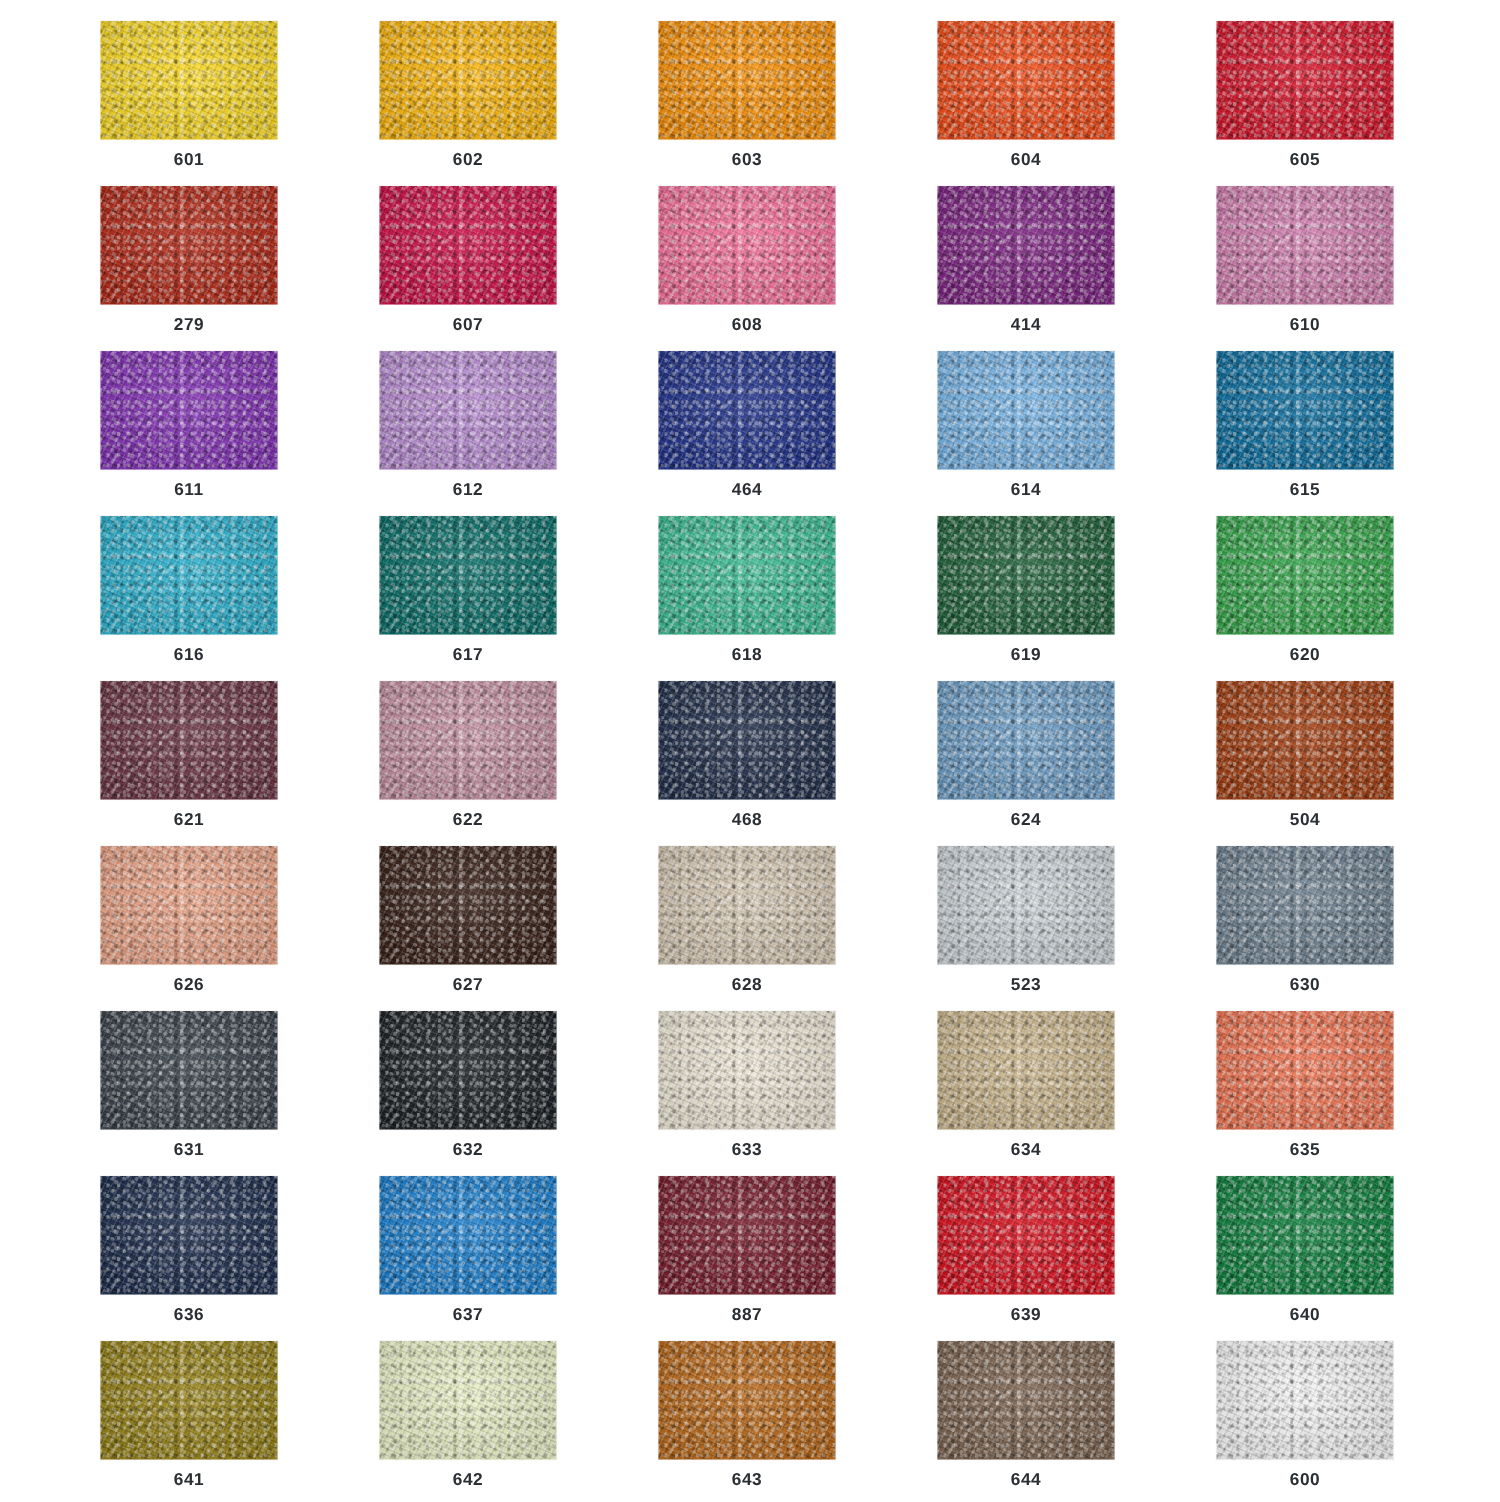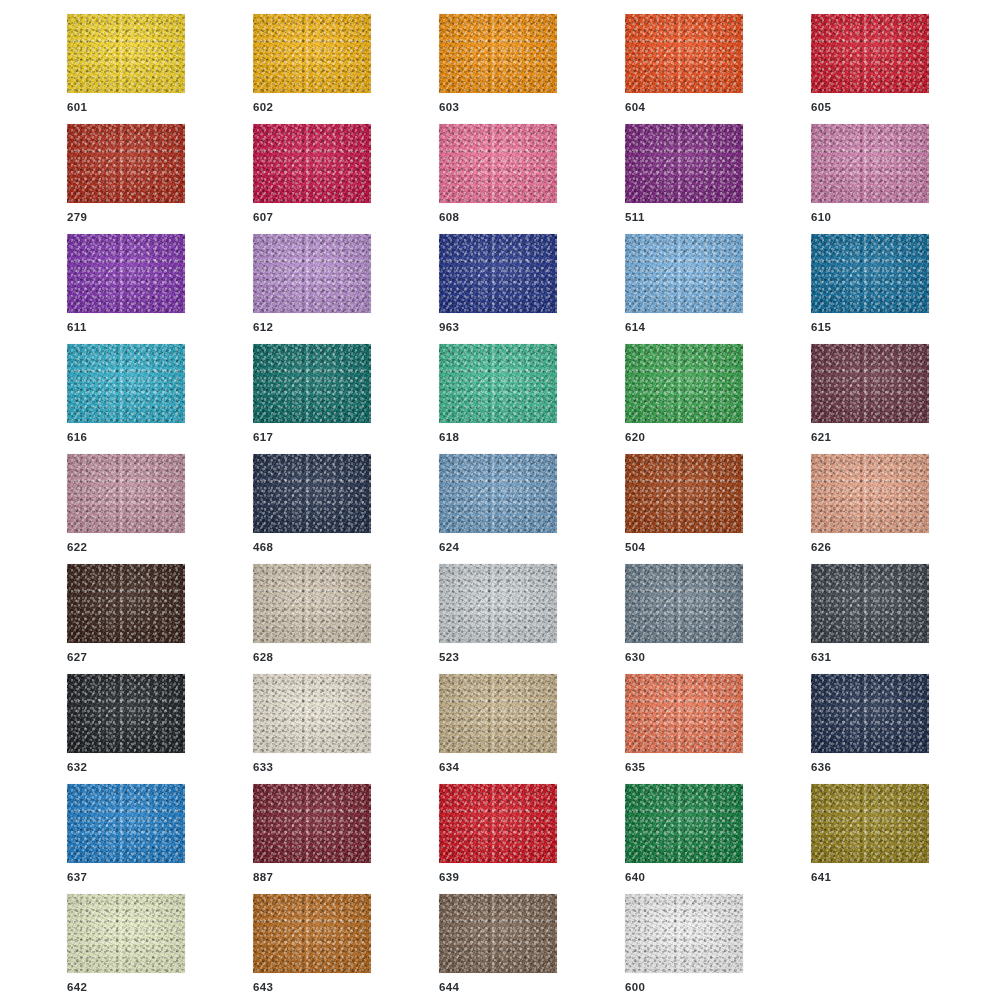--- a/index.html
+++ b/index.html
@@ -81,21 +81,21 @@
       repeating-linear-gradient(23deg, rgba(0,0,0,0.09) 0 1px, rgba(255,255,255,0.08) 1px 2px, transparent 2px 4px),
       radial-gradient(ellipse at 50% 42%, rgba(255,255,255,0.12), rgba(0,0,0,0.10) 85%);
     pointer-events: none;
   }
 
   .swatch-label {
     position: absolute;
     left: 0;
     top: 86px;
     width: 118px;
-    text-align: left;
+    text-align: center;
     font-family: "Liberation Sans", sans-serif;
     font-size: 11.5px;
     font-weight: bold;
     letter-spacing: 0.4px;
     color: #2b2f33;
     line-height: 14px;
   }
 </style>
 </head>
 <body>
@@ -129,37 +129,37 @@
       <div class="swatch-cell">
         <div class="swatch-chip" style="background-color: rgb(204, 17, 71); background-position: 8px 1px;"></div>
         <div class="swatch-label">607</div>
       </div>
       <div class="swatch-cell">
         <div class="swatch-chip" style="background-color: rgb(243, 111, 154); background-position: 15px 12px;"></div>
         <div class="swatch-label">608</div>
       </div>
       <div class="swatch-cell">
         <div class="swatch-chip" style="background-color: rgb(126, 37, 131); background-position: 5px 10px;"></div>
-        <div class="swatch-label">511</div>
+        <div class="swatch-label">414</div>
       </div>
       <div class="swatch-cell">
         <div class="swatch-chip" style="background-color: rgb(208, 125, 174); background-position: 12px 8px;"></div>
         <div class="swatch-label">610</div>
       </div>
       <div class="swatch-cell">
         <div class="swatch-chip" style="background-color: rgb(130, 50, 180); background-position: 2px 6px;"></div>
         <div class="swatch-label">611</div>
       </div>
       <div class="swatch-cell">
         <div class="swatch-chip" style="background-color: rgb(183, 139, 209); background-position: 9px 4px;"></div>
         <div class="swatch-label">612</div>
       </div>
       <div class="swatch-cell">
         <div class="swatch-chip" style="background-color: rgb(34, 52, 140); background-position: 16px 2px;"></div>
-        <div class="swatch-label">963</div>
+        <div class="swatch-label">464</div>
       </div>
       <div class="swatch-cell">
         <div class="swatch-chip" style="background-color: rgb(118, 179, 228); background-position: 6px 0px;"></div>
         <div class="swatch-label">614</div>
       </div>
       <div class="swatch-cell">
         <div class="swatch-chip" style="background-color: rgb(14, 111, 160); background-position: 13px 11px;"></div>
         <div class="swatch-label">615</div>
       </div>
       <div class="swatch-cell">
@@ -168,20 +168,24 @@
       </div>
       <div class="swatch-cell">
         <div class="swatch-chip" style="background-color: rgb(11, 111, 105); background-position: 10px 7px;"></div>
         <div class="swatch-label">617</div>
       </div>
       <div class="swatch-cell">
         <div class="swatch-chip" style="background-color: rgb(60, 187, 146); background-position: 0px 5px;"></div>
         <div class="swatch-label">618</div>
       </div>
       <div class="swatch-cell">
+        <div class="swatch-chip" style="background-color: rgb(33, 98, 58); background-position: 7px 3px;"></div>
+        <div class="swatch-label">619</div>
+      </div>
+      <div class="swatch-cell">
         <div class="swatch-chip" style="background-color: rgb(53, 165, 74); background-position: 14px 1px;"></div>
         <div class="swatch-label">620</div>
       </div>
       <div class="swatch-cell">
         <div class="swatch-chip" style="background-color: rgb(107, 53, 68); background-position: 4px 12px;"></div>
         <div class="swatch-label">621</div>
       </div>
       <div class="swatch-cell">
         <div class="swatch-chip" style="background-color: rgb(195, 143, 160); background-position: 11px 10px;"></div>
         <div class="swatch-label">622</div>

